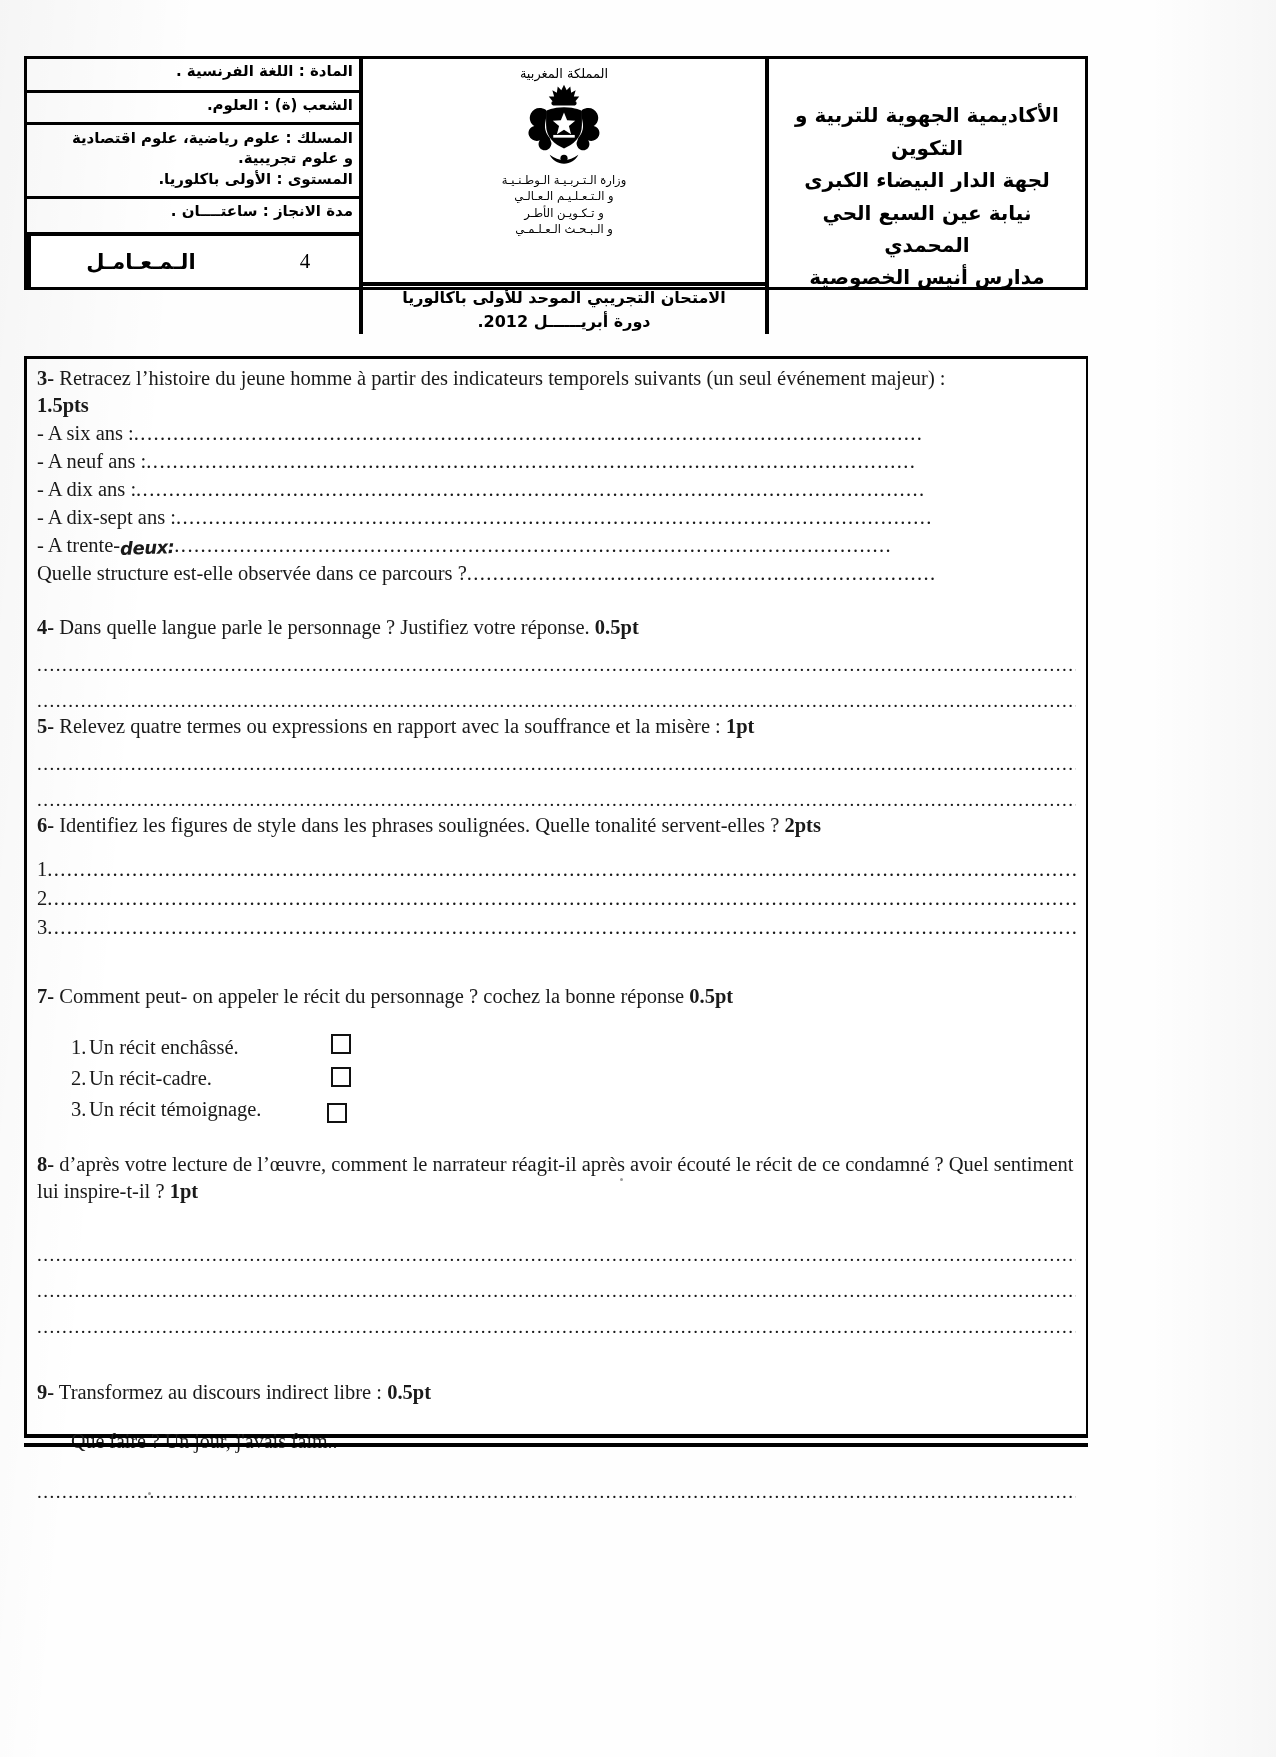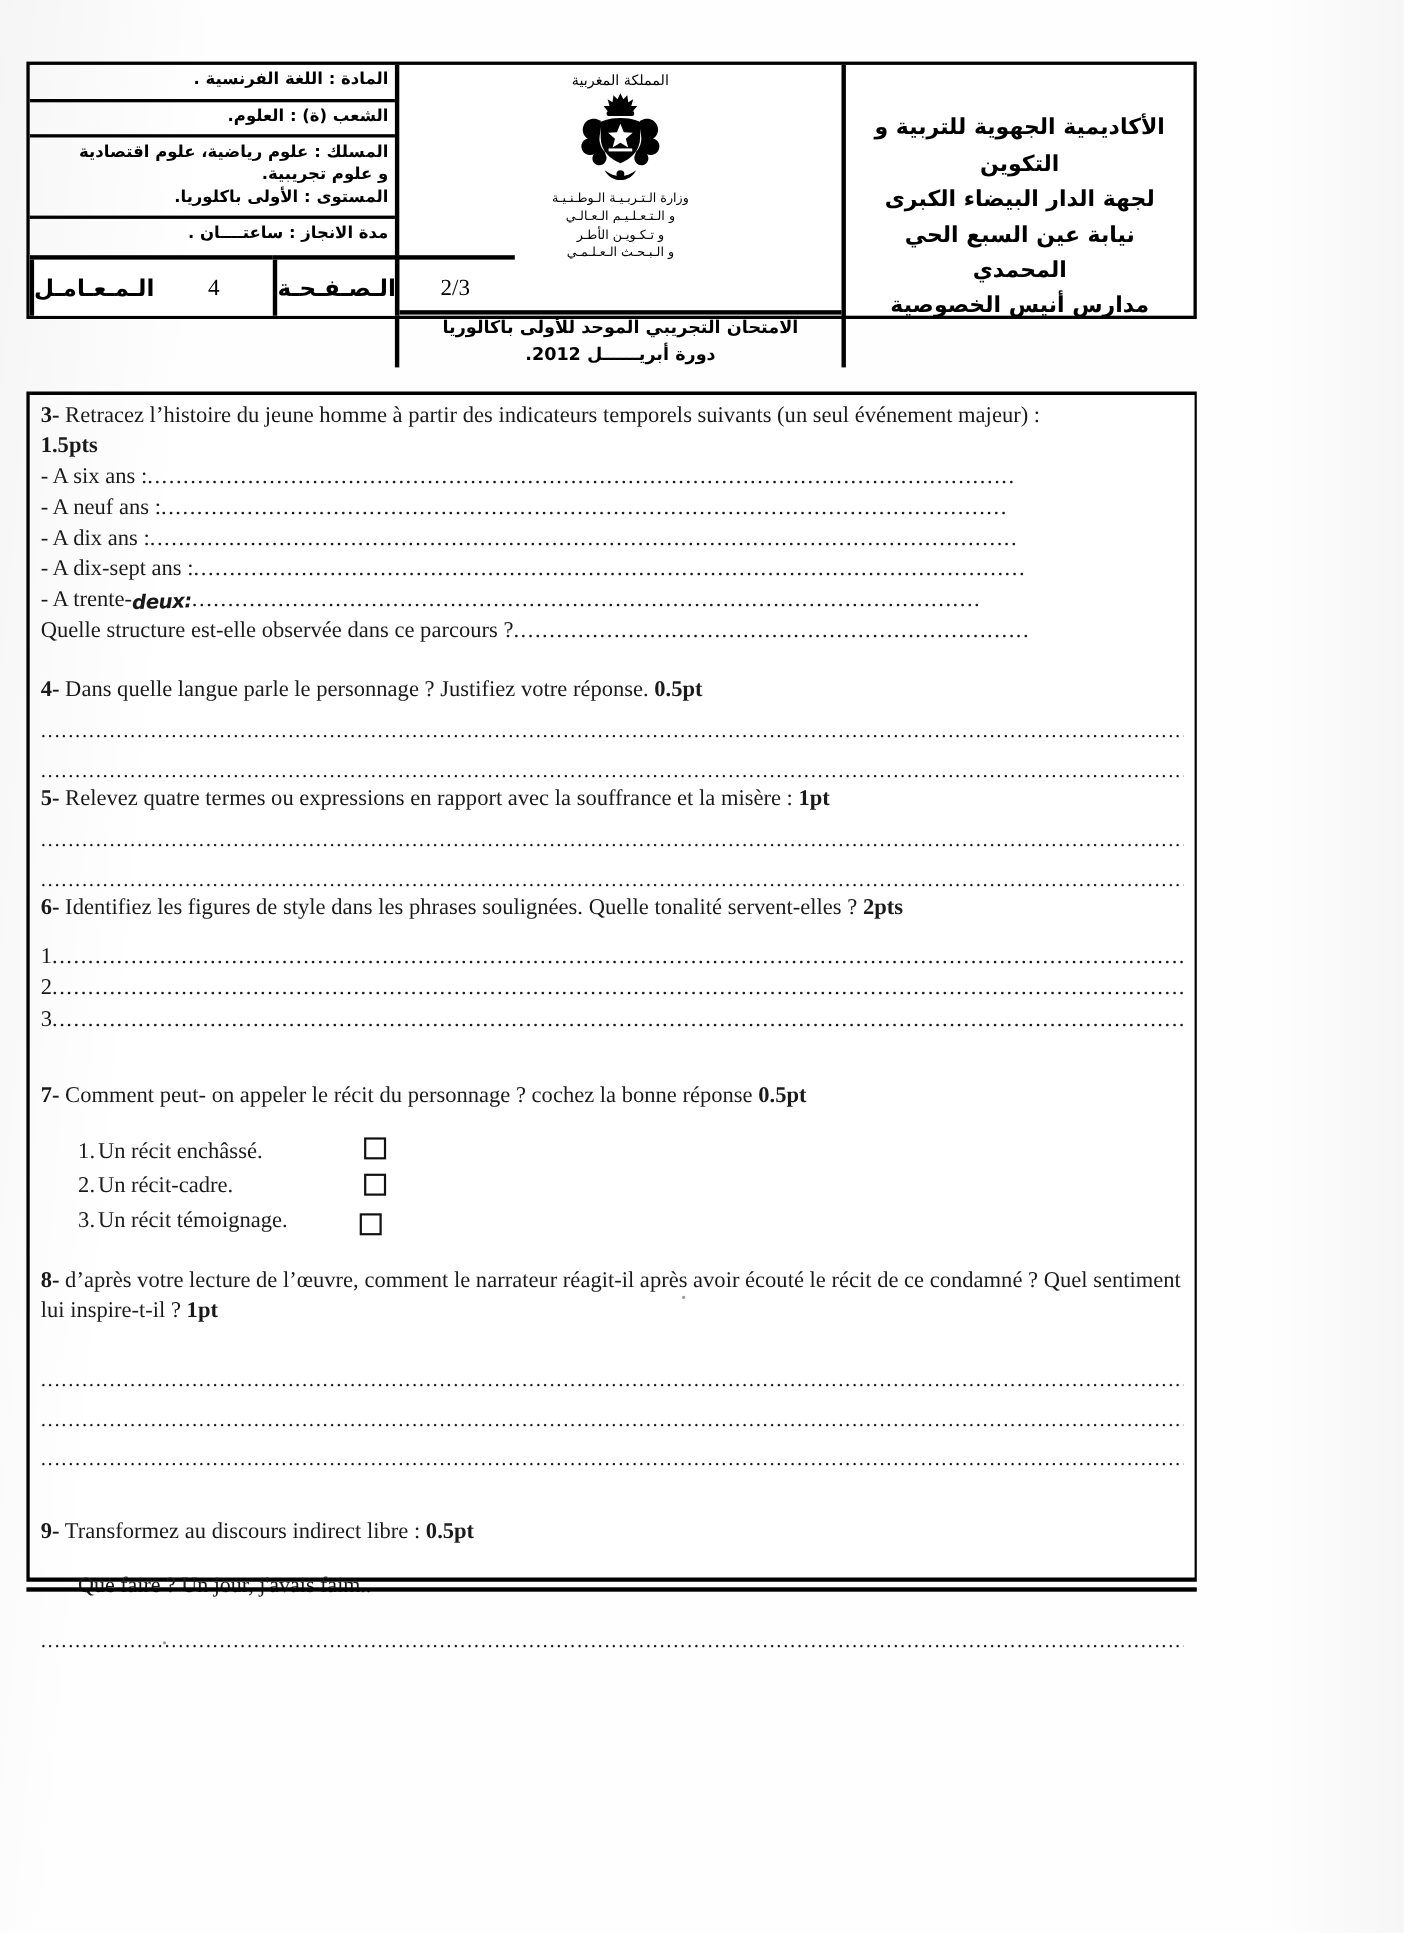--- a/index.html
+++ b/index.html
@@ -73,20 +73,21 @@
   .hrow-subject { height: 34px; }
   .hrow-stream  { height: 32px; }
   .hrow-track   { height: 74px; padding-top: 3px; }
   .hrow-duration{ height: 34px; }
 
   .hrow-track .line2,
   .hrow-track .line3 { display: block; }
 
   .header-bottom-left {
     display: flex;
+    flex-direction: column;
   }
   .hb-row {
     display: flex;
     border-top: 4px solid #000;
     height: 51px;
   }
   .hb-cell-label {
     flex: 1;
     border-left: 4px solid #000;
     box-sizing: border-box;
@@ -378,24 +379,20 @@
           <div>نيابة عين السبع الحي المحمدي</div>
           <div>مدارس أنيس الخصوصية</div>
         </div>
       </div>
     </div>
 
     <div class="header-bottom-left" style="width:336px; border-right:4px solid #000; box-sizing:border-box; margin-top:-102px; position:relative; z-index:3; background:#fff;">
       <div class="hb-row">
         <div class="hb-cell-label">الـمـعـامـل</div>
         <div class="hb-cell-value">4</div>
-      </div>
-      <div class="hb-row">
-        <div class="hb-cell-label">الـصـفـحـة</div>
-        <div class="hb-cell-value">2/3</div>
       </div>
     </div>
   </div>
 
   <div class="body-box">
 
     <div class="q">
       <span class="qnum">3-</span>
       <span>Retracez l’histoire du jeune homme à partir des indicateurs temporels suivants (un seul événement majeur) :</span>
       <div class="pts">1.5pts</div>

